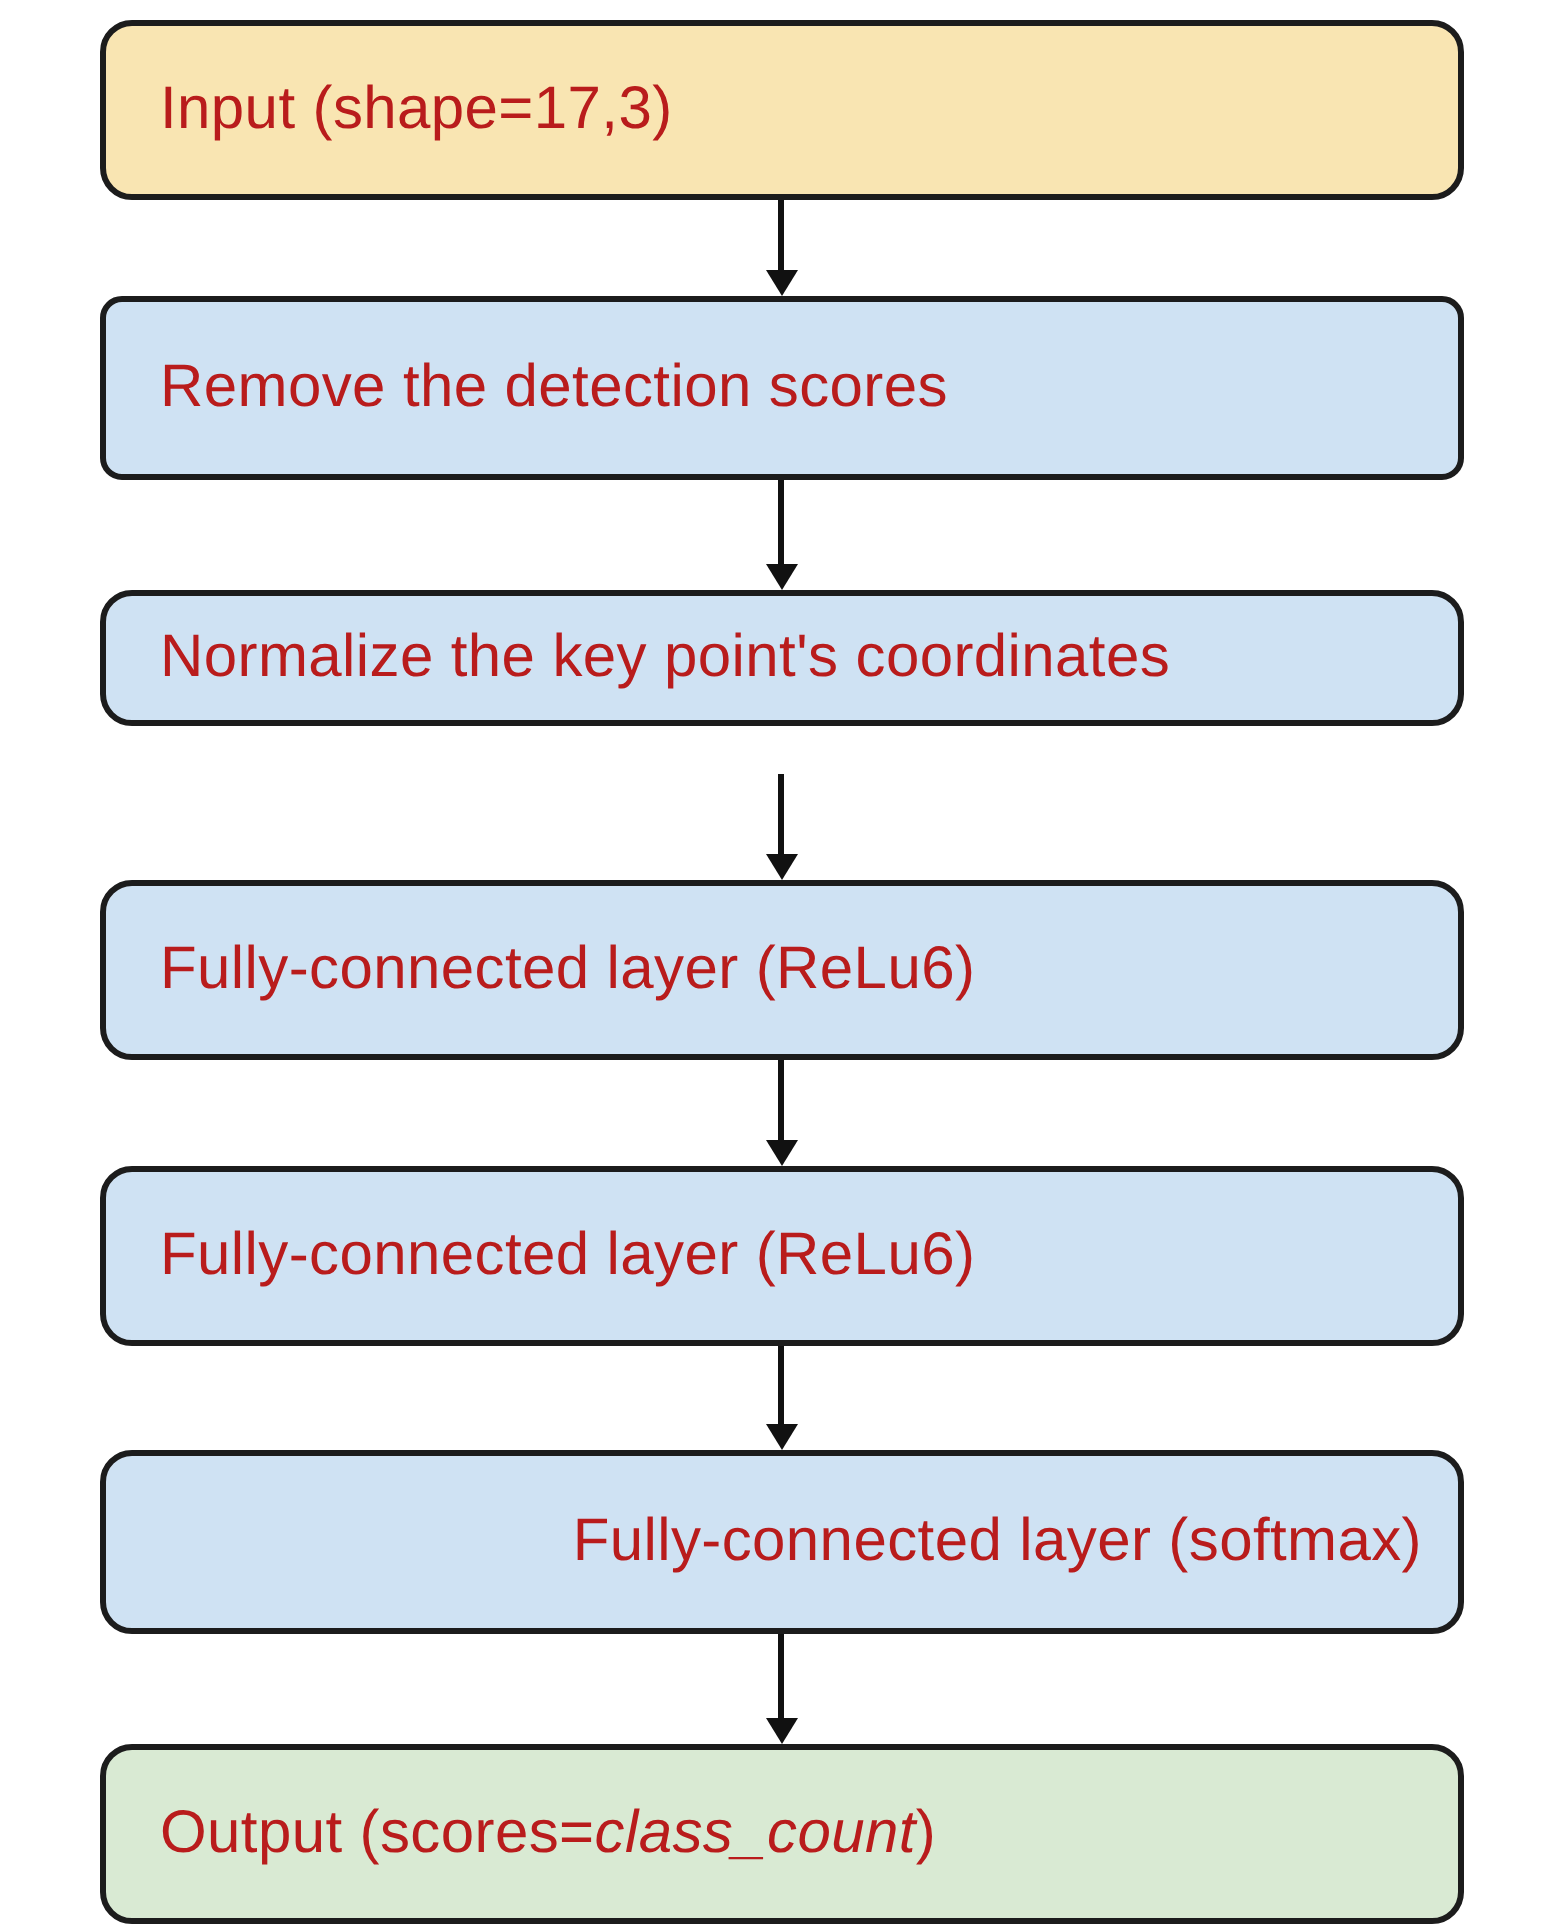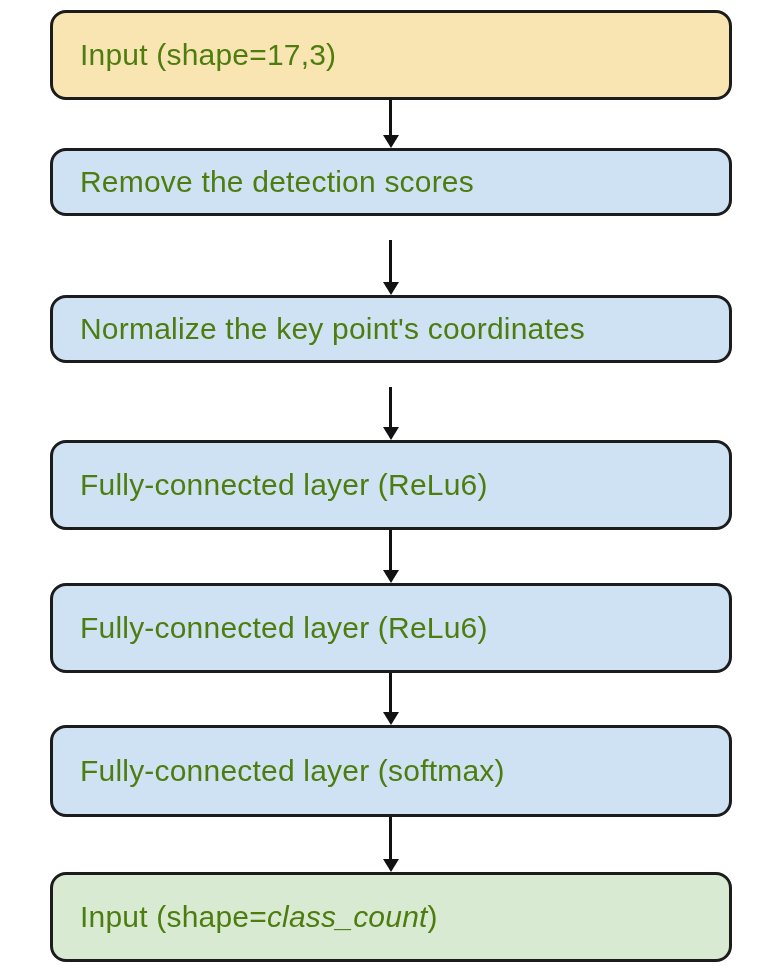--- a/index.html
+++ b/index.html
@@ -20,29 +20,29 @@
     left: 50px;
     width: 682px;
     box-sizing: border-box;
     border: 3px solid #1c1c1c;
     border-radius: 16px;
     display: flex;
     align-items: center;
     padding: 0 18px 0 27px;
     font-size: 30px;
     letter-spacing: 0.2px;
-    color: #4d7c0f;
+    color: #b91c1c;
   }
   .node-label { white-space: nowrap; }
   .n1 { top: 10px;  height: 90px; }
-  .n2 { top: 148px; height: 68px; }
+  .n2 { top: 148px; height: 92px; border-radius: 11px; }
   .n3 { top: 295px; height: 68px; }
   .n4 { top: 440px; height: 90px; }
   .n5 { top: 583px; height: 90px; }
-  .n6 { top: 725px; height: 92px; }
+  .n6 { top: 725px; height: 92px; justify-content: flex-end; }
   .n7 { top: 872px; height: 90px; }
 
   .arrow {
     position: absolute;
     left: 382px;
     width: 17px;
     display: flex;
     flex-direction: column;
     align-items: center;
   }
@@ -119,16 +119,16 @@
   <div class="node n6" style="background-color: rgb(207, 226, 243);">
     <span class="node-label">Fully-connected layer (softmax)</span>
   </div>
 
   <div class="arrow a6">
     <div class="arrow-line"></div>
     <div class="arrow-head"></div>
   </div>
 
   <div class="node n7" style="background-color: rgb(217, 234, 211);">
-    <span class="node-label"><span>Input (shape=</span><span class="italic">class_count</span><span>)</span></span>
+    <span class="node-label"><span>Output (scores=</span><span class="italic">class_count</span><span>)</span></span>
   </div>
 
 </div>
 
 </body></html>

